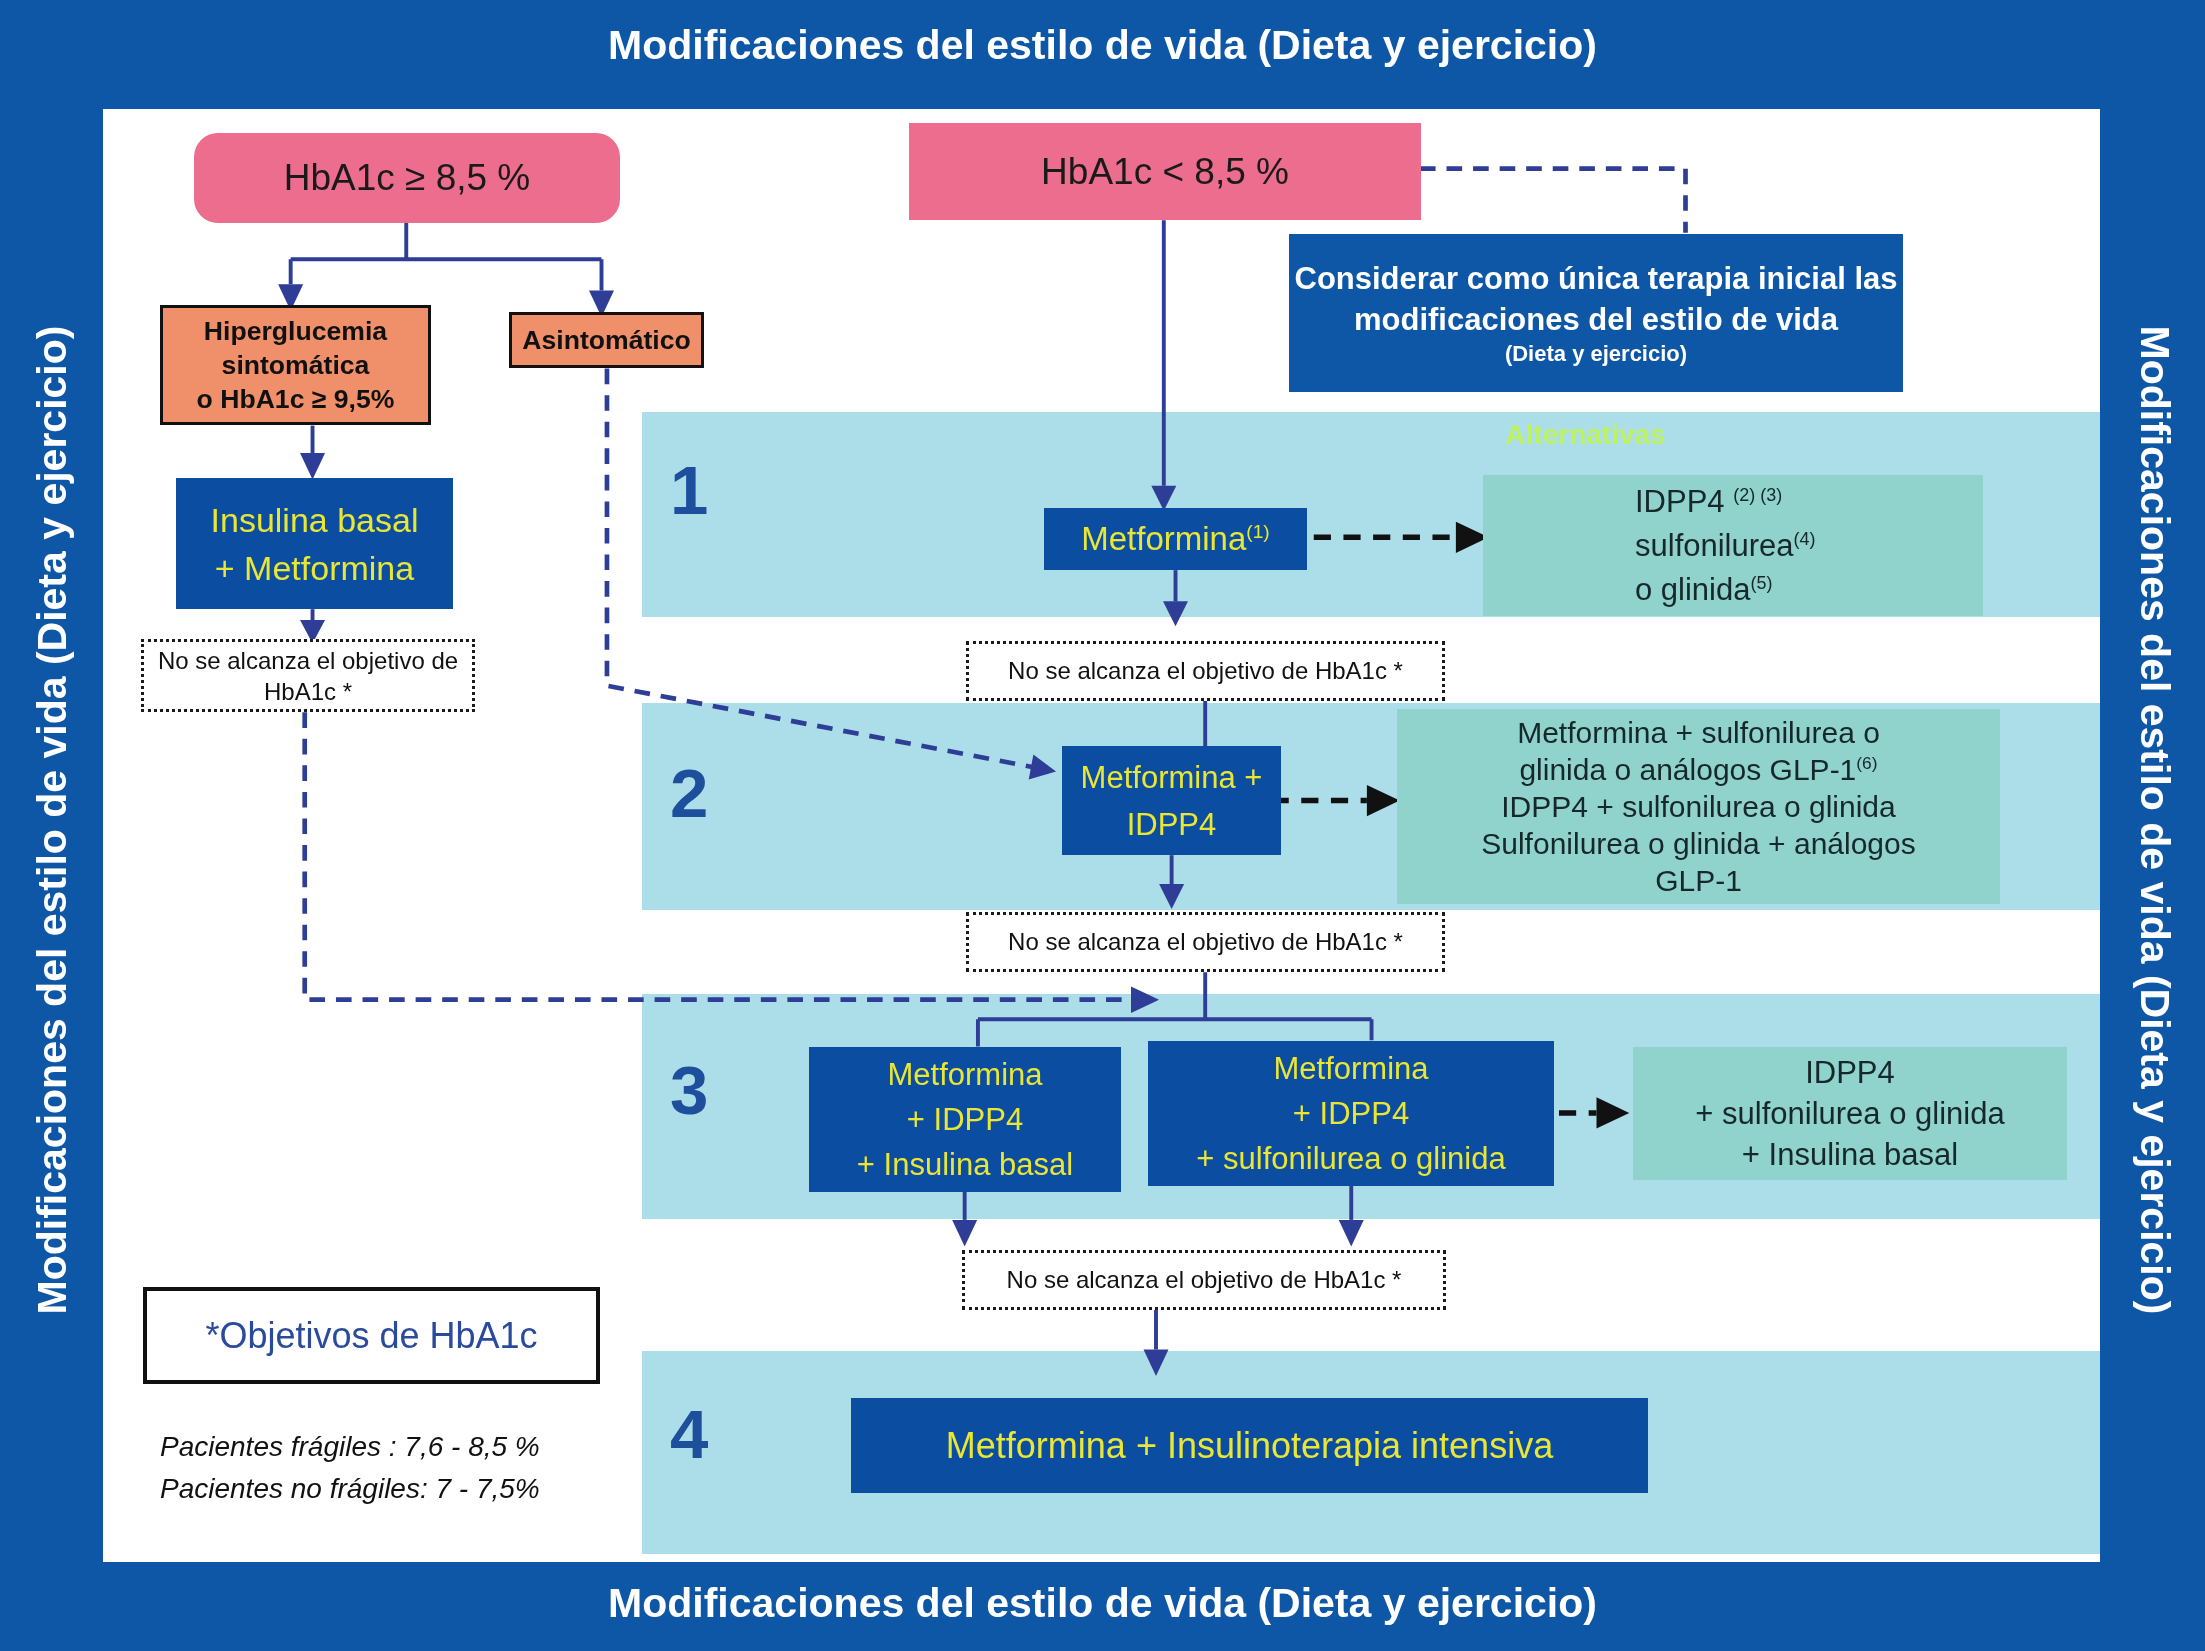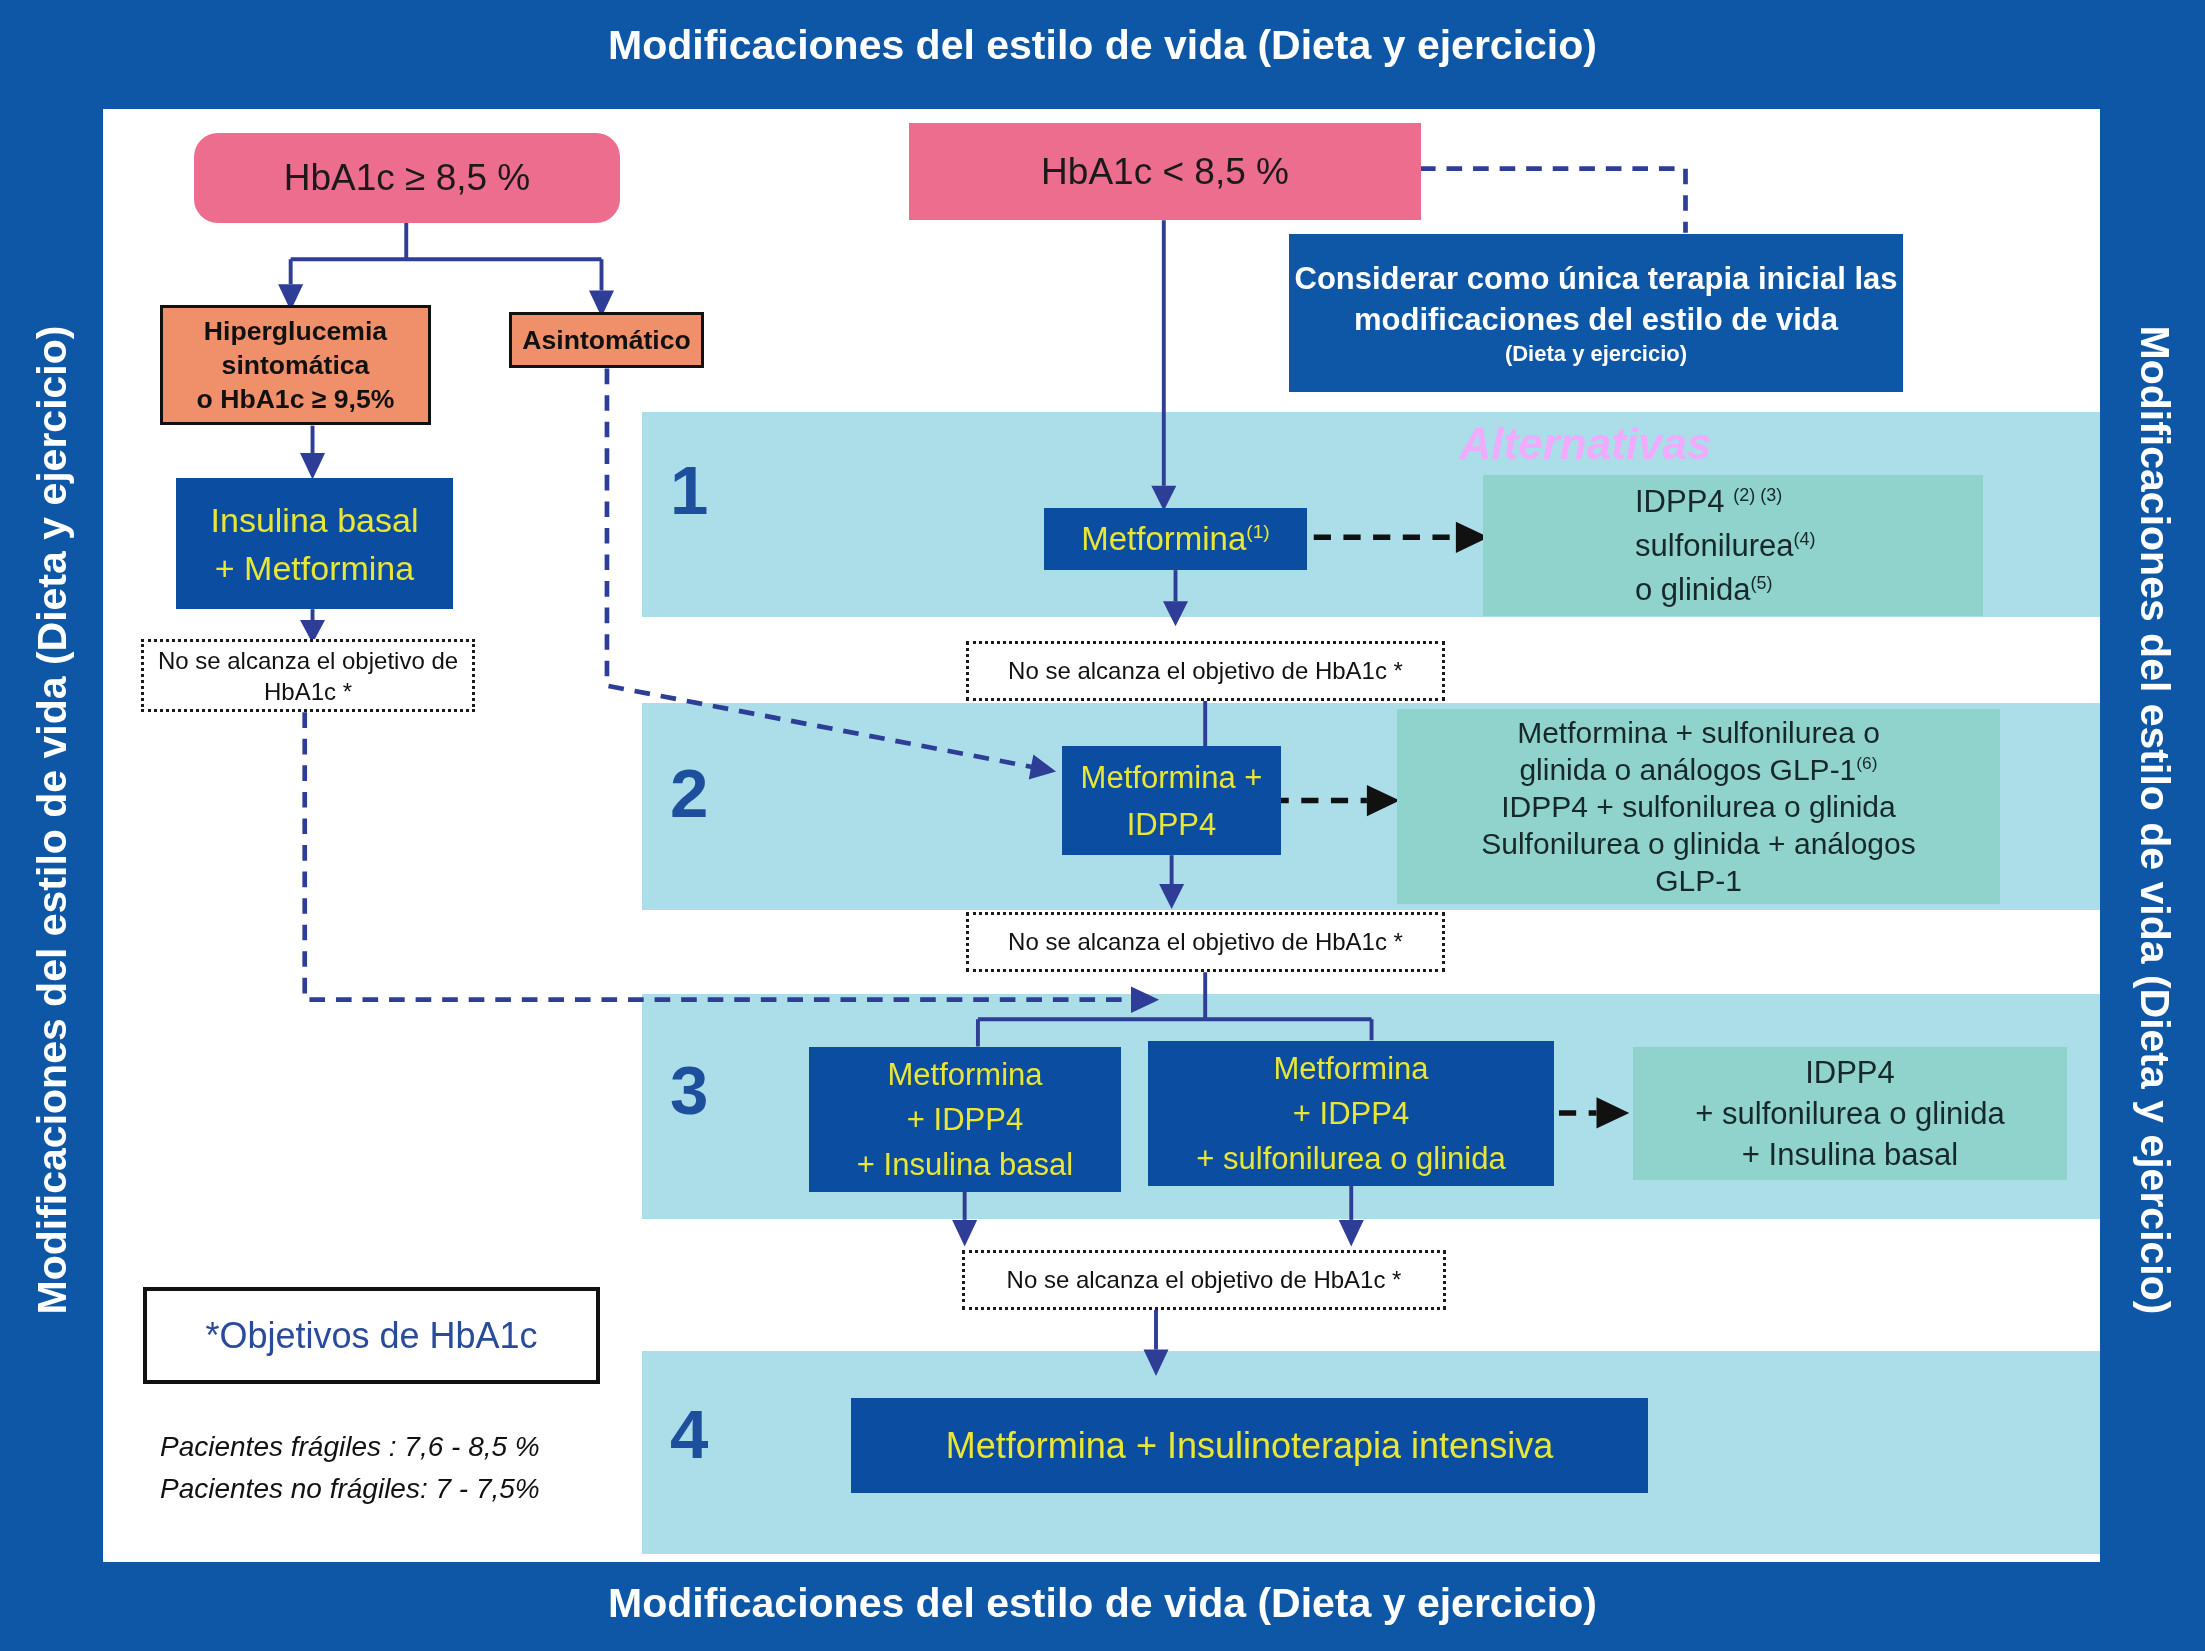--- a/index.html
+++ b/index.html
@@ -13,21 +13,21 @@
   .banner-text{color:#ffffff;font-weight:bold;font-size:41px;white-space:nowrap;z-index:2;}
   .h-banner{left:0;width:2205px;text-align:center;}
   .v-banner{transform:translate(-50%,-50%) rotate(-90deg);}
   .v-banner.right{transform:translate(-50%,-50%) rotate(90deg);}
   .pink{background:#ec6d8e;color:#1a1a1a;font-size:37px;font-weight:500;}
   .orange{background:#f0906a;color:#111111;font-size:26.6px;font-weight:bold;border:3.9px solid #111111;line-height:34px;}
   .blue-box{background:#0b4da0;color:#e9e636;}
   .dotted{background:#ffffff;border:3.9px dotted #1a1a1a;color:#111111;font-size:24px;}
   .teal{background:#90d2cc;color:#16282a;font-size:31px;z-index:4;}
   .num{color:#1d4f9c;font-weight:bold;font-size:69px;line-height:1;z-index:4;}
-  .alt-label{color:#f0abfc;font-weight:bold;font-size:44px;z-index:4;text-align:center;font-style:italic;}
+  .alt-label{color:#bef264;font-weight:bold;font-size:28px;z-index:4;text-align:center;}
   .navy-title{color:#2a4b9b;}
   sup{font-size:58%;line-height:0;}
   .tline{white-space:nowrap;}
   #considerar{background:#0d57a6;color:#ffffff;font-weight:bold;font-size:31px;line-height:41px;}
   #considerar .sub{font-size:22px;line-height:28px;}
   #objetivos-box{background:#ffffff;border:4.7px solid #111111;font-size:36px;font-weight:500;}
   #pacientes{color:#111111;font-size:28px;line-height:42px;text-align:left;align-items:flex-start;font-style:italic;}
 </style>
 </head>
 <body>

